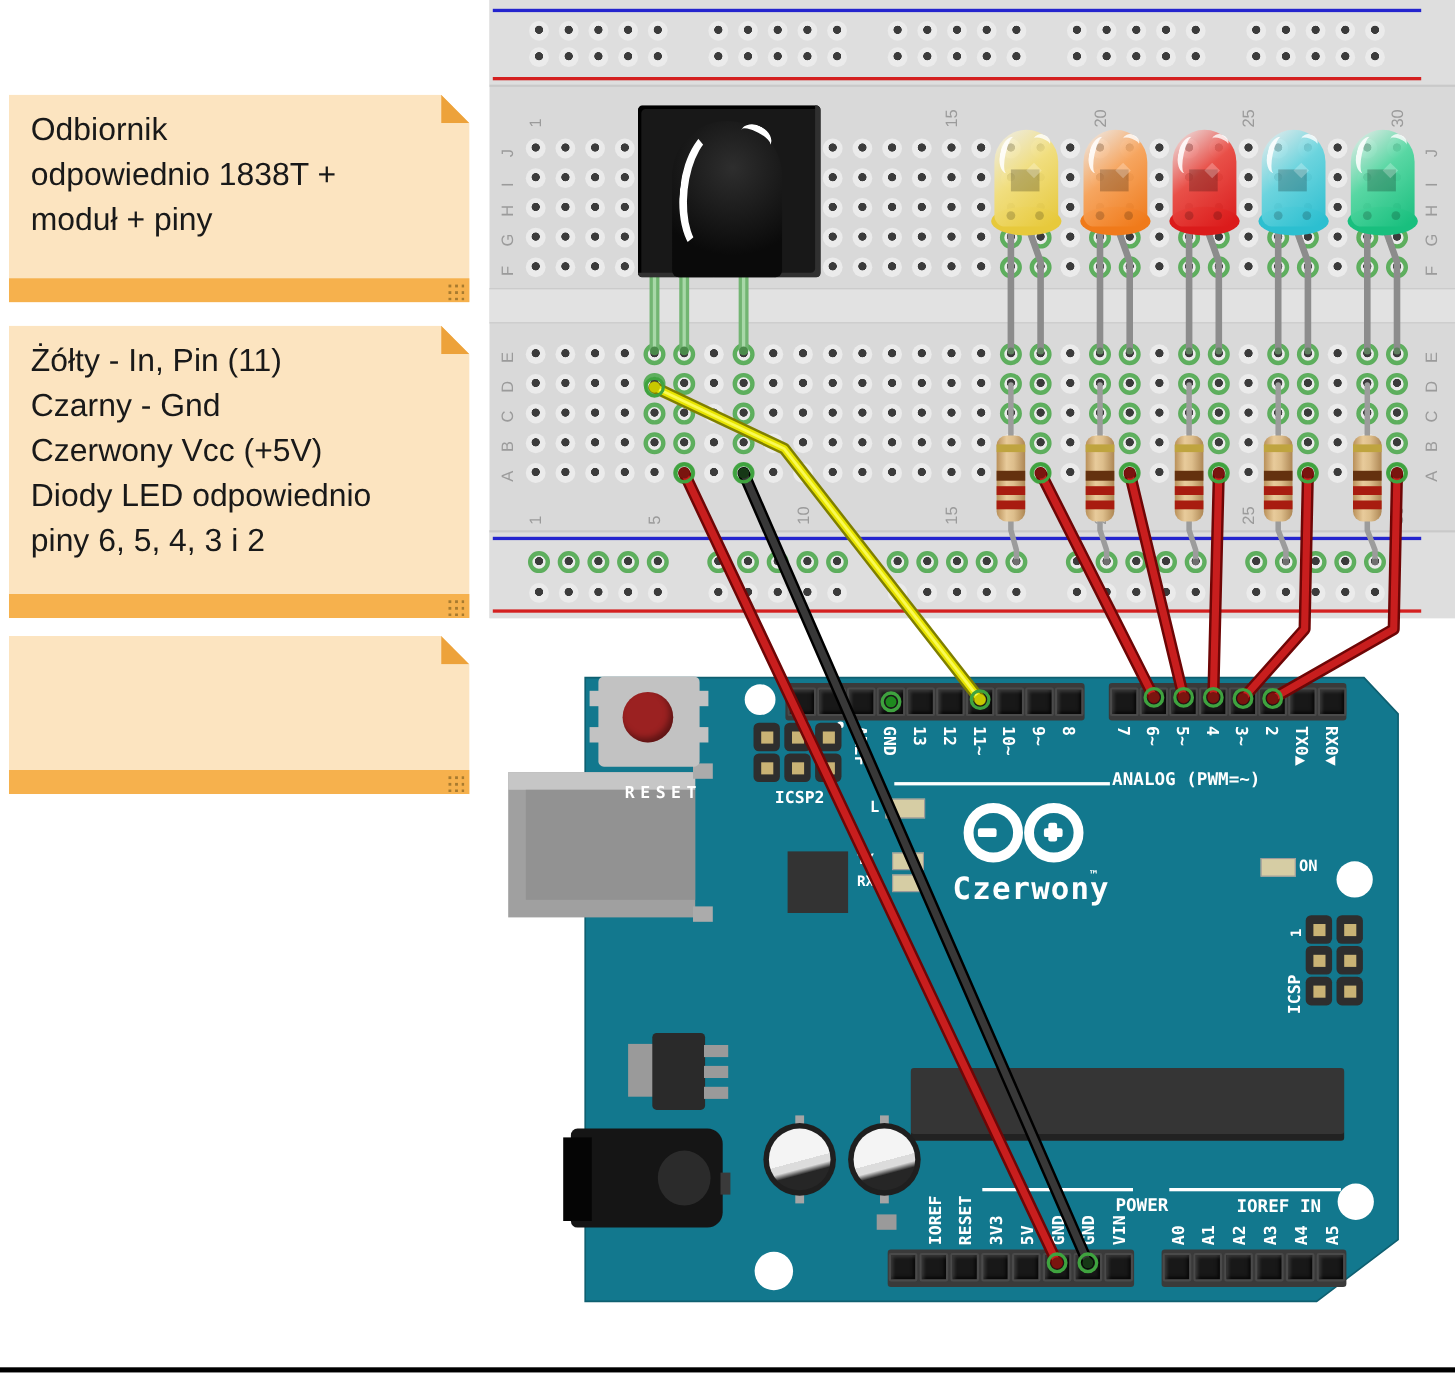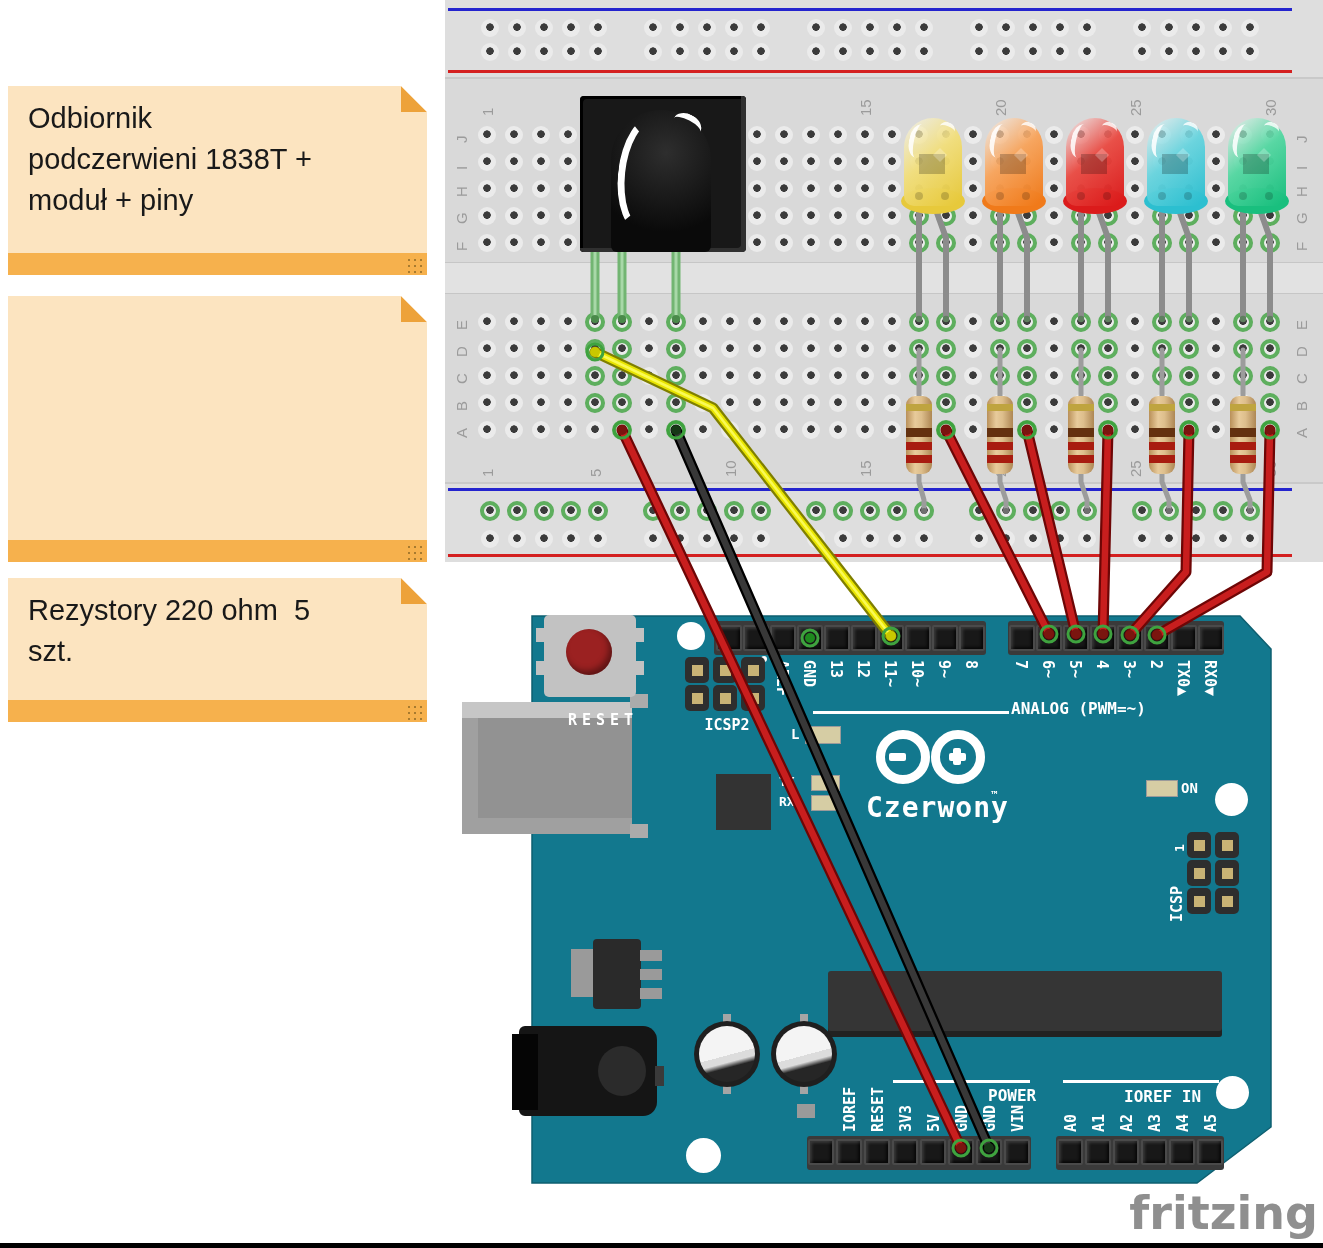--- a/index.html
+++ b/index.html
@@ -28,39 +28,42 @@
   .botbar{position:absolute;left:0;top:1243px;width:1323px;height:5px;background:#000;z-index:3}
 </style>
 </head>
 <body>
 
 <div id="page">
 
   <div class="note" id="note0" style="top:86px;height:189px">
     <div class="note-body">
         <div class="note-line">Odbiornik</div>
-        <div class="note-line">podczerwieni 1838T +</div>
+        <div class="note-line">odpowiednio 1838T +</div>
         <div class="note-line">moduł + piny</div>
       </div>
     <div class="note-fold"></div>
     <div class="note-bar">
       <div class="note-grip"></div>
       </div>
   </div>
   <div class="note" id="note1" style="top:296px;height:266px">
+    <div class="note-body">
+        <div class="note-line">Żółty - In, Pin (11)</div>
+        <div class="note-line">Czarny - Gnd</div>
+        <div class="note-line">Czerwony Vcc (+5V)</div>
+        <div class="note-line">Diody LED odpowiednio</div>
+        <div class="note-line">piny 6, 5, 4, 3 i 2</div>
+      </div>
     <div class="note-fold"></div>
     <div class="note-bar">
       <div class="note-grip"></div>
       </div>
   </div>
   <div class="note" id="note2" style="top:578px;height:144px">
-    <div class="note-body">
-        <div class="note-line">Rezystory 220 ohm  5</div>
-        <div class="note-line">szt.</div>
-      </div>
     <div class="note-fold"></div>
     <div class="note-bar">
       <div class="note-grip"></div>
       </div>
   </div>
 
   <div class="apart" style="left:462px;top:702px;width:170px;height:132px;background:#A0A0A0"></div>
   <div class="apart" style="left:462px;top:702px;width:170px;height:16px;background:#C6C6C6"></div>
   <div class="apart" style="left:478px;top:718px;width:154px;height:100px;background:#929292"></div>
   <div class="apart" style="left:630px;top:694px;width:18px;height:14px;background:#ABABAB"></div>
@@ -113,32 +116,31 @@
   <div class="mhole" style="left:1216px;top:1076px;width:33px;height:33px"></div>
   <div class="apart" style="left:761px;top:656px;width:6px;height:6px;background:#fff;border-radius:50%"></div>
 
   <div class="wline" style="left:813px;top:711px;width:196px"></div>
   <div class="wline" style="left:893px;top:1080px;width:137px"></div>
   <div class="wline" style="left:1063px;top:1080px;width:156px"></div>
 
   <div class="albl" style="left:568px;top:711px;font-size:15px;letter-spacing:5px">RESET</div>
   <div class="albl" style="left:683px;top:716px;width:88px;text-align:center;font-size:15px">ICSP2</div>
   <div class="albl" style="left:1011px;top:699px">ANALOG (PWM=~)</div>
-  <div class="albl" style="left:988px;top:1086px">POWER</div>
+  <div class="albl" style="left:1014px;top:1086px">POWER</div>
   <div class="albl" style="left:1124px;top:1087px">IOREF IN</div>
   <div class="albl" style="left:791px;top:726px;font-size:14px">L</div>
   <div class="albl" style="left:779px;top:774px;font-size:13px">TX</div>
   <div class="albl" style="left:779px;top:794px;font-size:13px">RX</div>
   <div class="albl" style="left:1181px;top:780px;font-size:14px">ON</div>
   <div class="albl" style="left:866px;top:791px;font-size:28px;letter-spacing:1px">Czerwony</div>
   <div class="albl" style="left:991px;top:789px;font-size:11px">™</div>
   <div class="albl rlbl" style="left:1168px;top:922px;font-size:15px">ICSP</div>
   <div class="albl rlbl" style="left:1172px;top:852px;font-size:13px">1</div>
 
-  <div class="fritz">fritzing</div>
   <div class="botbar"></div>
 <div style="position: absolute; left: 445px; top: 0px; width: 878px; height: 562px; background: rgb(217, 217, 217); z-index: 1;"></div>
     <div style="position: absolute; left: 445px; top: 0px; width: 878px; height: 77px; background: rgb(222, 222, 222); z-index: 1;"></div>
     <div style="position: absolute; left: 445px; top: 482px; width: 878px; height: 80px; background: rgb(222, 222, 222); z-index: 1;"></div>
     <div style="position: absolute; left: 445px; top: 262px; width: 878px; height: 30px; background: rgb(226, 226, 226); border-top: 1px solid rgb(198, 198, 198); border-bottom: 1px solid rgb(198, 198, 198); z-index: 1;"></div>
     <div style="position: absolute; left: 445px; top: 77px; width: 878px; height: 2px; background: rgb(201, 201, 201); z-index: 1;"></div>
     <div style="position: absolute; left: 445px; top: 482px; width: 878px; height: 2px; background: rgb(201, 201, 201); z-index: 1;"></div>
     <div style="position: absolute; left: 448px; top: 8px; width: 844px; height: 3px; background: rgb(36, 36, 206); z-index: 1;"></div>
     <div style="position: absolute; left: 448px; top: 70px; width: 844px; height: 3px; background: rgb(212, 32, 32); z-index: 1;"></div>
     <div style="position: absolute; left: 448px; top: 488px; width: 844px; height: 3px; background: rgb(36, 36, 206); z-index: 1;"></div>

